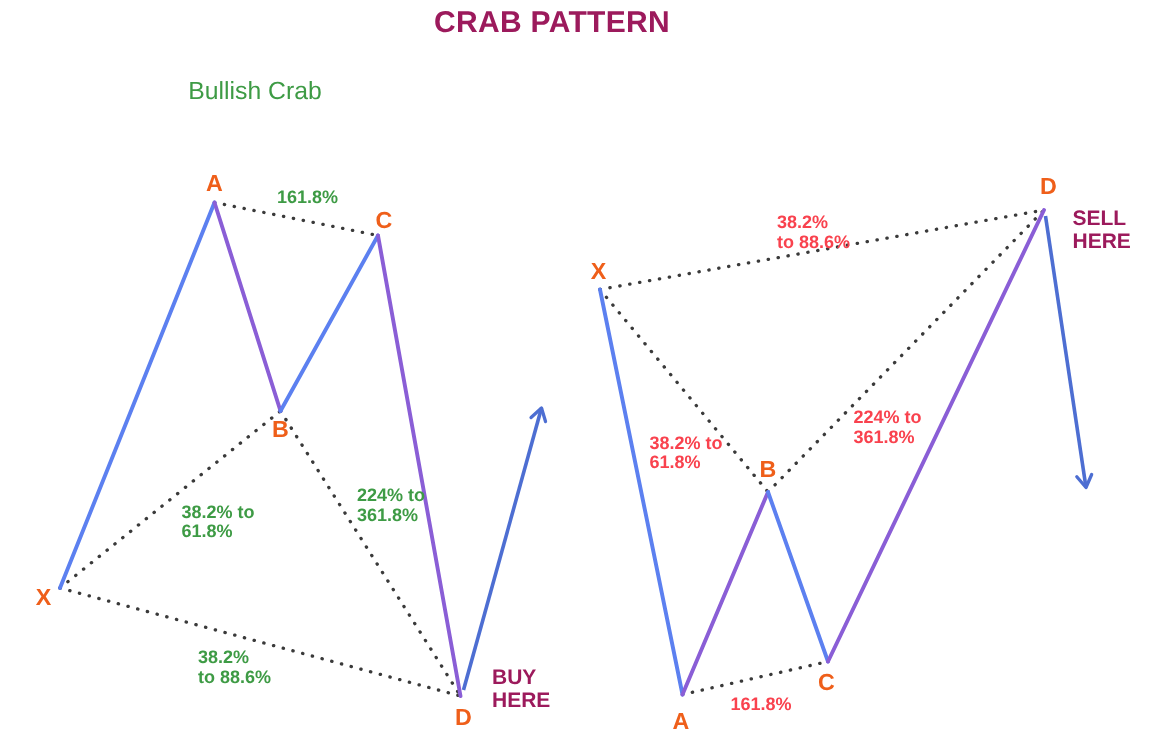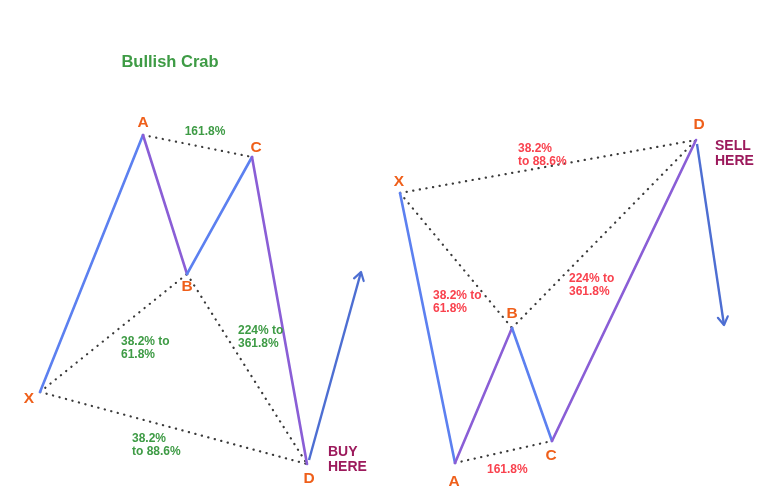--- a/index.html
+++ b/index.html
@@ -20,35 +20,36 @@
     font-size: 20px;
     font-weight: bold;
     letter-spacing: 0.2px;
     white-space: nowrap;
   }
   .subtitle {
     position: absolute;
     top: 52px;
     transform: translateX(-50%);
     font-size: 16.5px;
-    font-weight: bold;
+    font-weight: normal;
     white-space: nowrap;
     text-align: center;
   }
   .subtitle.bullish { left: 170px; }
   .subtitle.bearish { left: 547px; }
   svg { position: absolute; top: 0; left: 0; }
   .pt     { font: bold 15.5px "Liberation Sans", sans-serif; }
   .ratio  { font: bold 12px "Liberation Sans", sans-serif; }
   .action { font: bold 14px "Liberation Sans", sans-serif; }
 </style>
 </head>
 <body>
 
 <div class="canvas">
+  <h1 class="title" style="color: rgb(156, 26, 92);">CRAB PATTERN</h1>
   <div class="subtitle bullish" style="color: rgb(62, 155, 69);">Bullish Crab</div>
   <svg id="diagram-svg" width="768" height="491" viewBox="0 0 768 491">
       <defs>
         <marker id="arrowhead" markerWidth="16" markerHeight="16" refX="10" refY="7" orient="auto" markerUnits="userSpaceOnUse">
           <polyline points="2,2 10,7 2,12" fill="none" stroke="#4D6ED2" stroke-width="2.2" stroke-linecap="round" stroke-linejoin="round"></polyline>
         </marker>
       </defs>
       <g>
         <line x1="143" y1="135" x2="252" y2="157" stroke="#3A3A3A" stroke-width="2.2" stroke-dasharray="0.2 6.5" stroke-linecap="round"></line>
         <line x1="40" y1="392" x2="187" y2="274" stroke="#3A3A3A" stroke-width="2.2" stroke-dasharray="0.2 6.5" stroke-linecap="round"></line>

